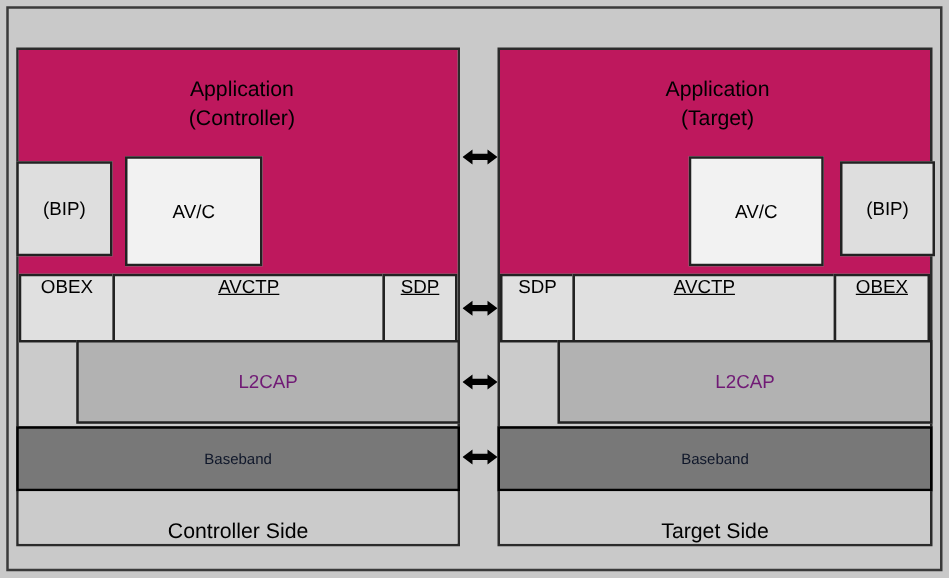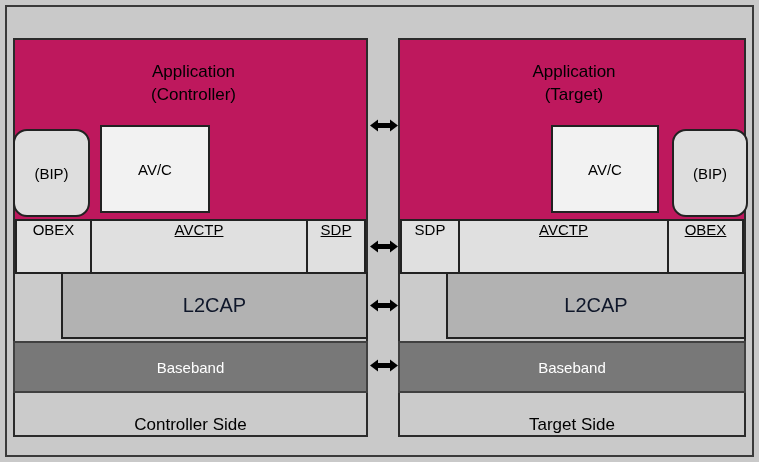--- a/index.html
+++ b/index.html
@@ -77,22 +77,21 @@
     box-sizing: border-box;
     display: flex;
     align-items: center;
     justify-content: center;
     font-size: 15px;
     color: #000;
   }
   .box-bip {
     background: #dedede;
     top: 89px;
-    height: 88px;
-    border-radius: 14px;
+    height: 76px;
   }
   .box-avc {
     background: #f2f2f2;
     top: 85px;
     height: 88px;
   }
   #bip-left  { left: -2px; width: 77px; }
   #avc-left  { left: 85px; width: 110px; }
   #avc-right { left: 151px; width: 108px; }
   #bip-right { left: 272px; width: 76px; }
@@ -127,40 +126,40 @@
     left: -2px;
     right: -2px;
     top: 232px;
     height: 67px;
     background: #b2b2b2;
     border: 2px solid #222;
     box-sizing: border-box;
     display: flex;
     align-items: center;
     justify-content: center;
-    font-size: 20px;
-    color: #0f172a;
+    font-size: 15px;
+    color: #701a75;
     margin-left: 48px;
   }
 
   
   .row-baseband {
     position: absolute;
     left: -2px;
     right: -2px;
     top: 301px;
     height: 52px;
     background: #787878;
-    border: 2px solid #404040;
+    border: 2px solid #000000;
     box-sizing: border-box;
     display: flex;
     align-items: center;
     justify-content: center;
-    font-size: 15px;
-    color: #ffffff;
+    font-size: 12px;
+    color: #0f172a;
   }
 
   
   .side-caption {
     position: absolute;
     left: 0;
     right: 0;
     top: 353px;
     bottom: 0;
     background: #cbcbcb;

